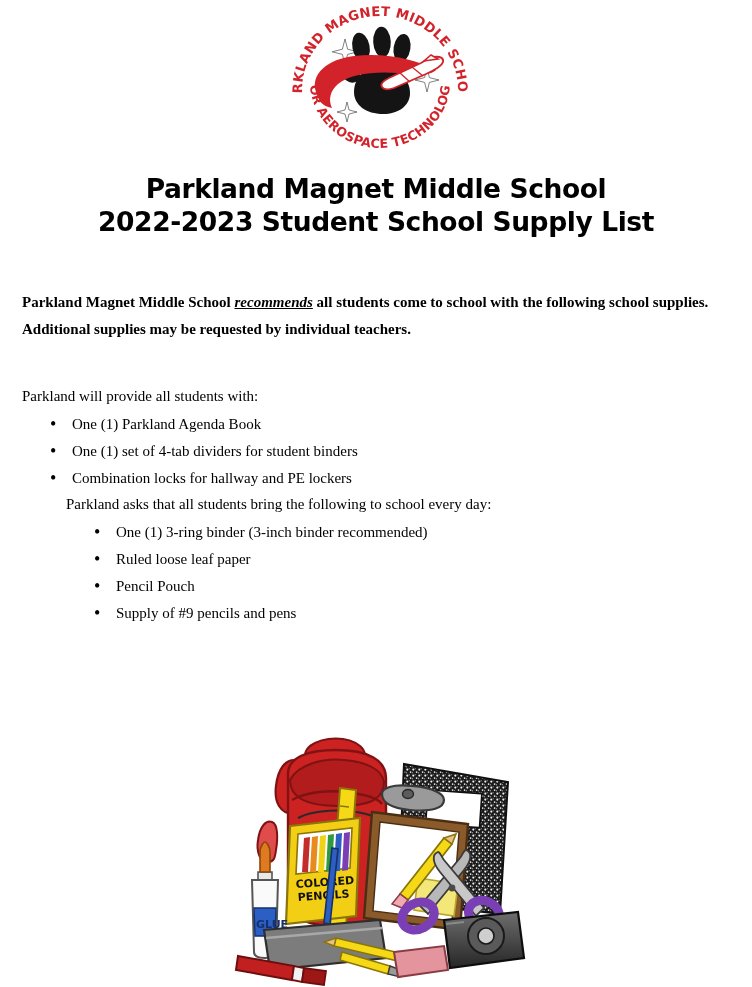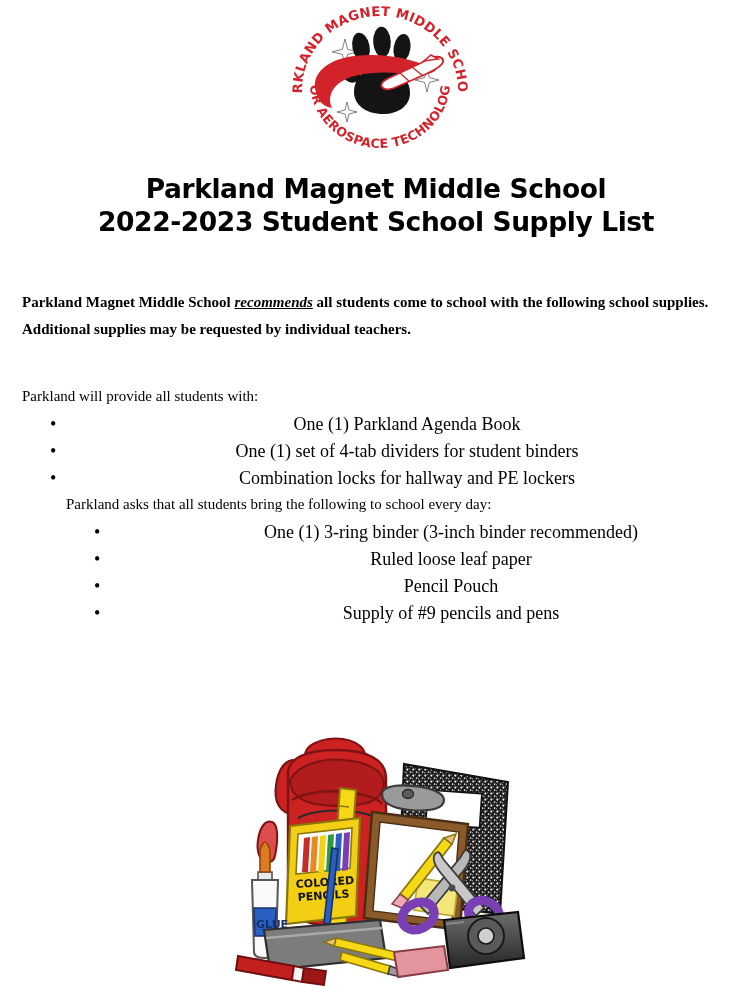--- a/index.html
+++ b/index.html
@@ -81,24 +81,23 @@
   }
 
   ul.supply-list {
     list-style: none;
     margin: 0;
     padding: 0;
   }
   ul.supply-list li {
     position: relative;
     padding-left: 50px;
-    font-size: 18px;
+    font-size: 15px;
     line-height: 27px;
     white-space: nowrap;
-    text-align: center;
   }
   ul.supply-list li::before {
     content: "\2022";
     position: absolute;
     left: 28px;
     top: -0.5px;
     font-size: 18px;
     line-height: 27px;
   }
 

